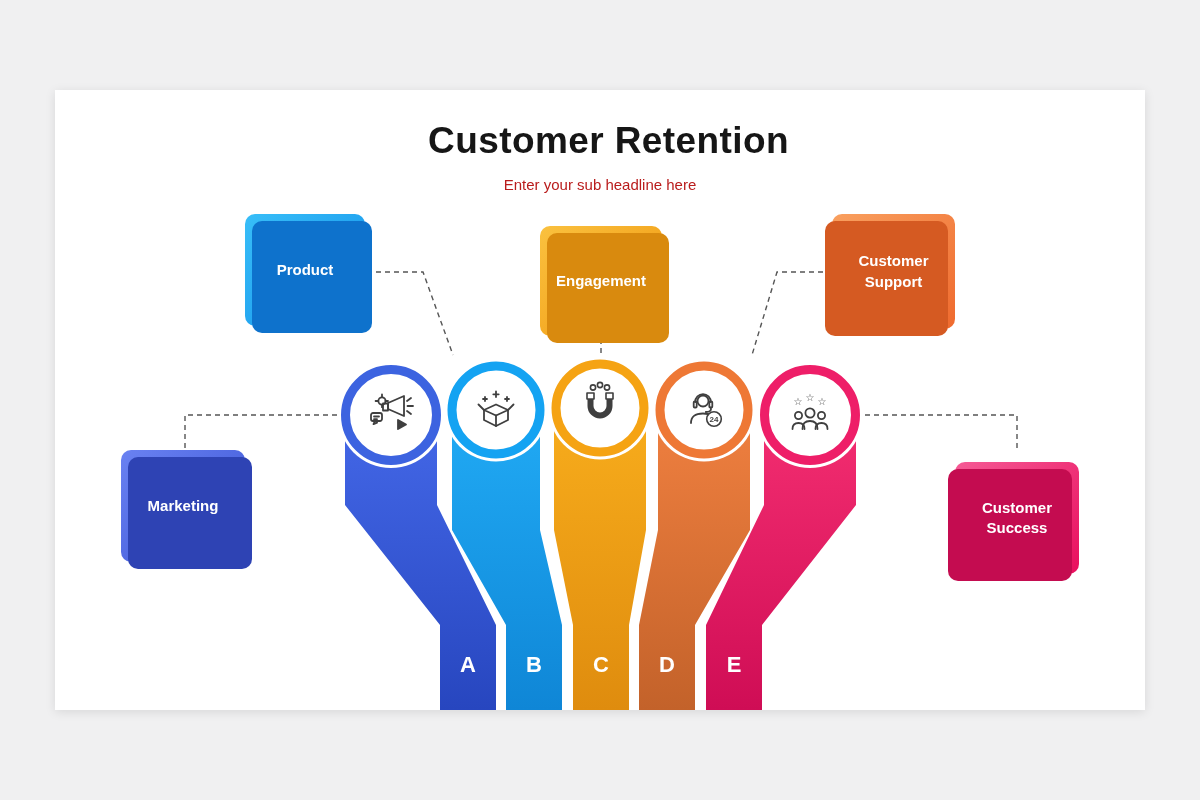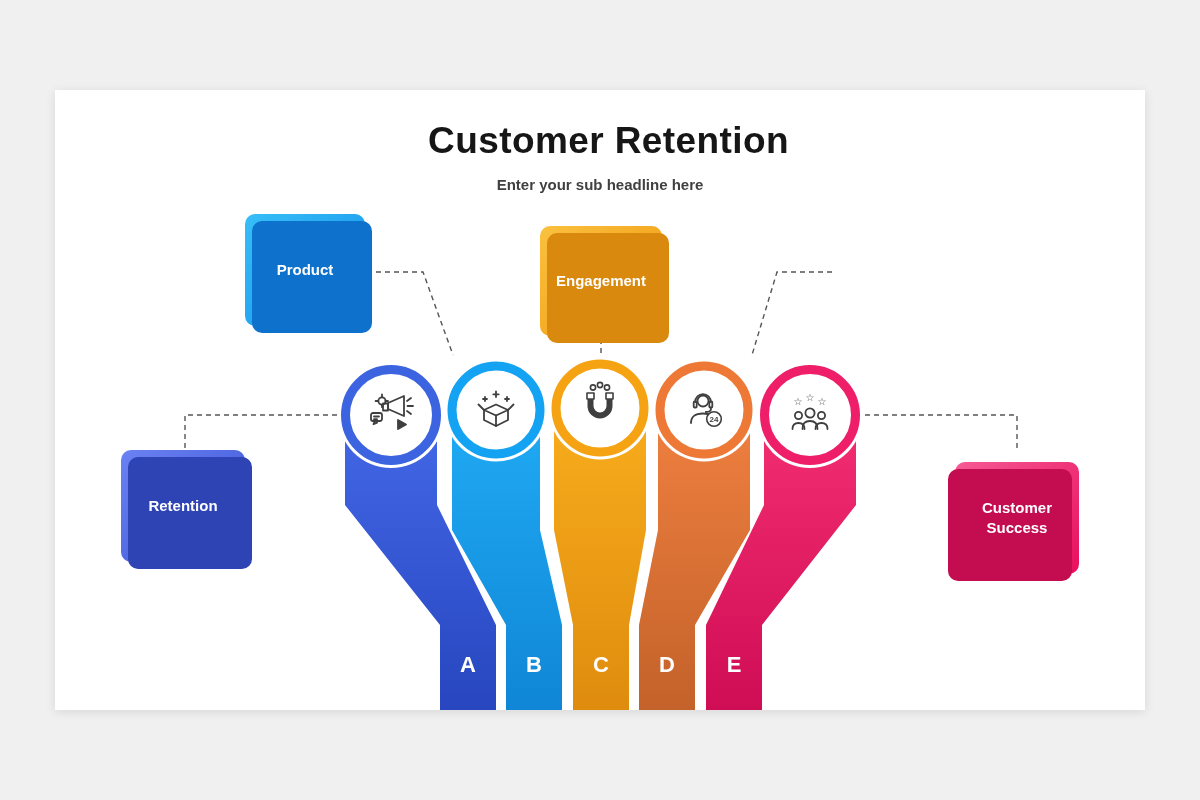--- a/index.html
+++ b/index.html
@@ -16,21 +16,21 @@
     box-shadow:0 2px 10px rgba(0,0,0,.10);
   }
   .title {
     position:absolute; top:30px; left:0; width:100%;
     text-align:center; font-size:37px; font-weight:600; color:#161616;
     letter-spacing:.4px;
     padding-left:17px;
   }
   .subtitle {
     position:absolute; top:86px; left:0; width:100%;
-    text-align:center; font-size:15px; color:#404040;font-weight:bold;
+    text-align:center; font-size:15px; color:#b91c1c;
   }
   .diagram-svg { position:absolute; left:0; top:0; width:1090px; height:620px; z-index:1; }
   .topic-box {
     position:absolute; z-index:3;
     border-radius:10px;
     display:flex; align-items:center; justify-content:center;
     text-align:center; color:#fff; font-weight:bold; font-size:15px;
     line-height:1.35; padding:10px;
   }
   .topic-box::after {
@@ -168,22 +168,25 @@
         <path d="M5.5,14 Q5.5,8 11.5,8 Q17.5,8 17.5,14"></path>
       </g>
     </svg>
 
     <div class="topic-box box-product">
       <span>Product</span>
     </div>
     <div class="topic-box box-engagement">
       <span>Engagement</span>
     </div>
+    <div class="topic-box box-support">
+      <span>Customer Support</span>
+    </div>
     <div class="topic-box box-marketing">
-      <span>Retention</span>
+      <span>Marketing</span>
     </div>
     <div class="topic-box box-success">
       <span>Customer Success</span>
     </div>
 
     <div class="bar-letter letter-a">A</div>
     <div class="bar-letter letter-b">B</div>
     <div class="bar-letter letter-c">C</div>
     <div class="bar-letter letter-d">D</div>
     <div class="bar-letter letter-e">E</div>

